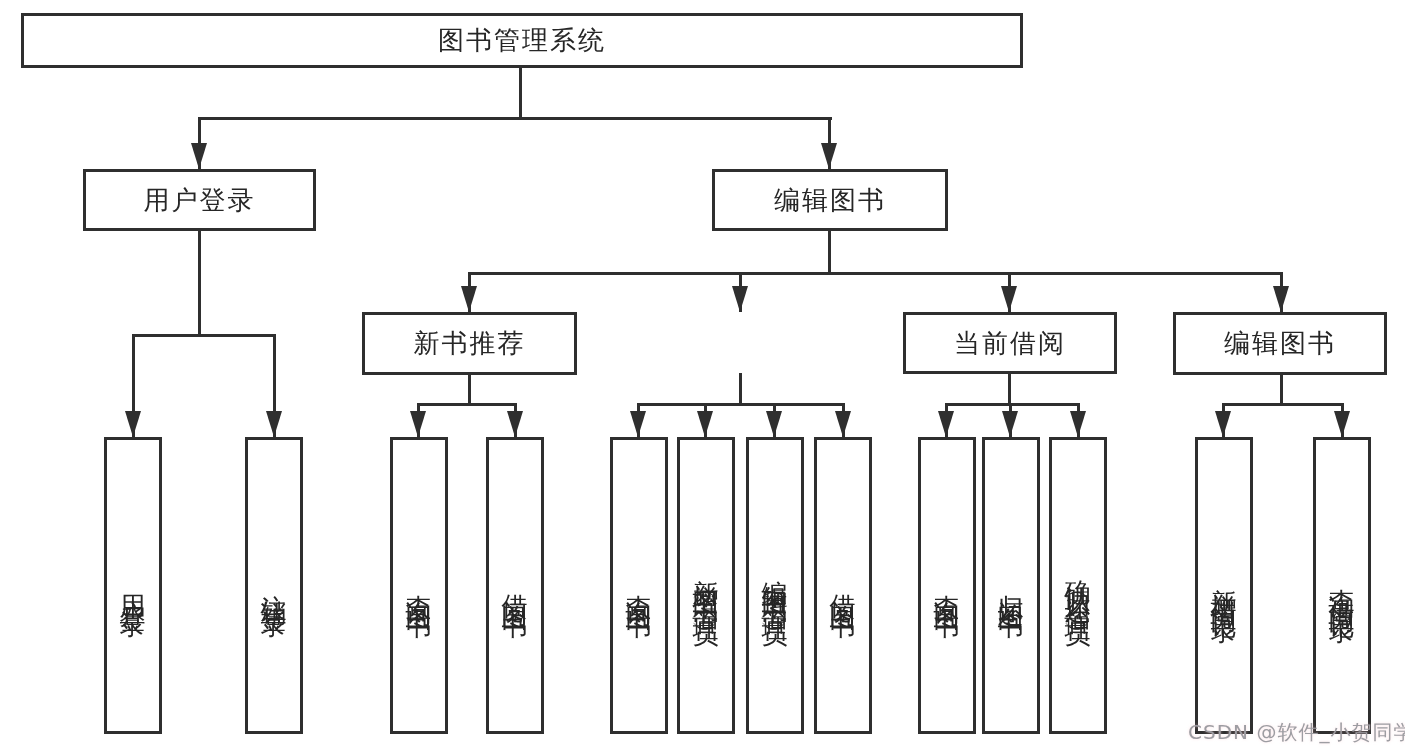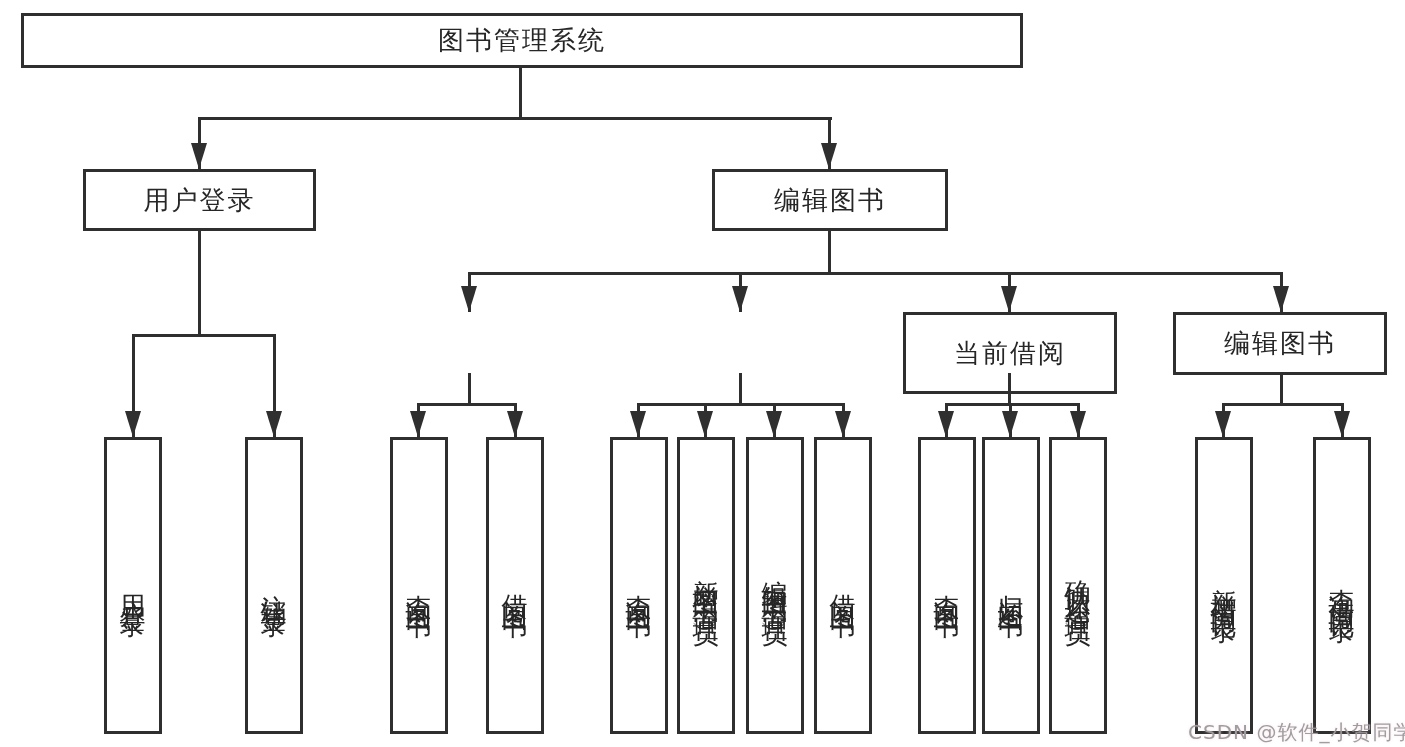--- a/index.html
+++ b/index.html
@@ -62,21 +62,24 @@
     <span>图书管理系统</span>
   </div>
 
   <div class="node" style="left:83px;top:169px;width:233px;height:62px;">
     <span>用户登录</span>
   </div>
   <div class="node" style="left:712px;top:169px;width:236px;height:62px;">
     <span>编辑图书</span>
   </div>
 
-  <div class="node" style="left:903px;top:312px;width:214px;height:82px;">
+  <div class="node" style="left:362px;top:312px;width:215px;height:63px;">
+    <span>新书推荐</span>
+  </div>
+  <div class="node" style="left:903px;top:312px;width:214px;height:62px;">
     <span>当前借阅</span>
   </div>
   <div class="node" style="left:1173px;top:312px;width:214px;height:63px;">
     <span>编辑图书</span>
   </div>
 
   <div class="node leaf" style="left:104px;top:437px;width:58px;height:297px;">
     <span>用户登录</span>
   </div>
   <div class="node leaf" style="left:245px;top:437px;width:58px;height:297px;">

